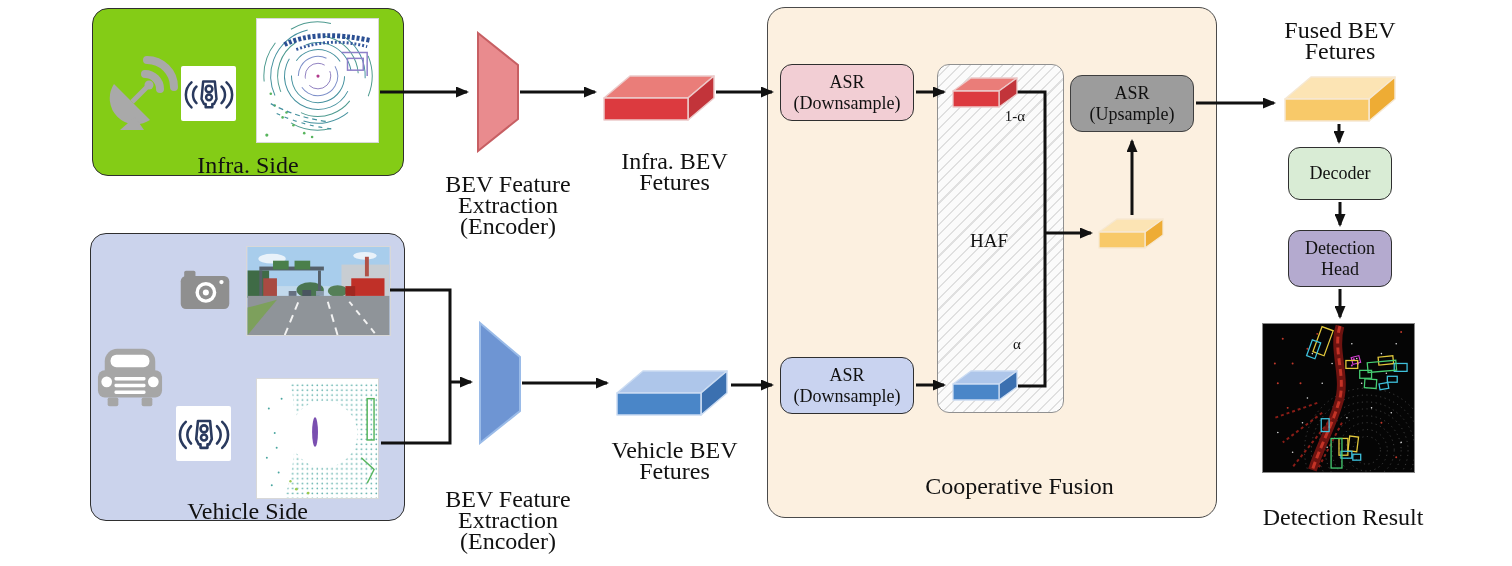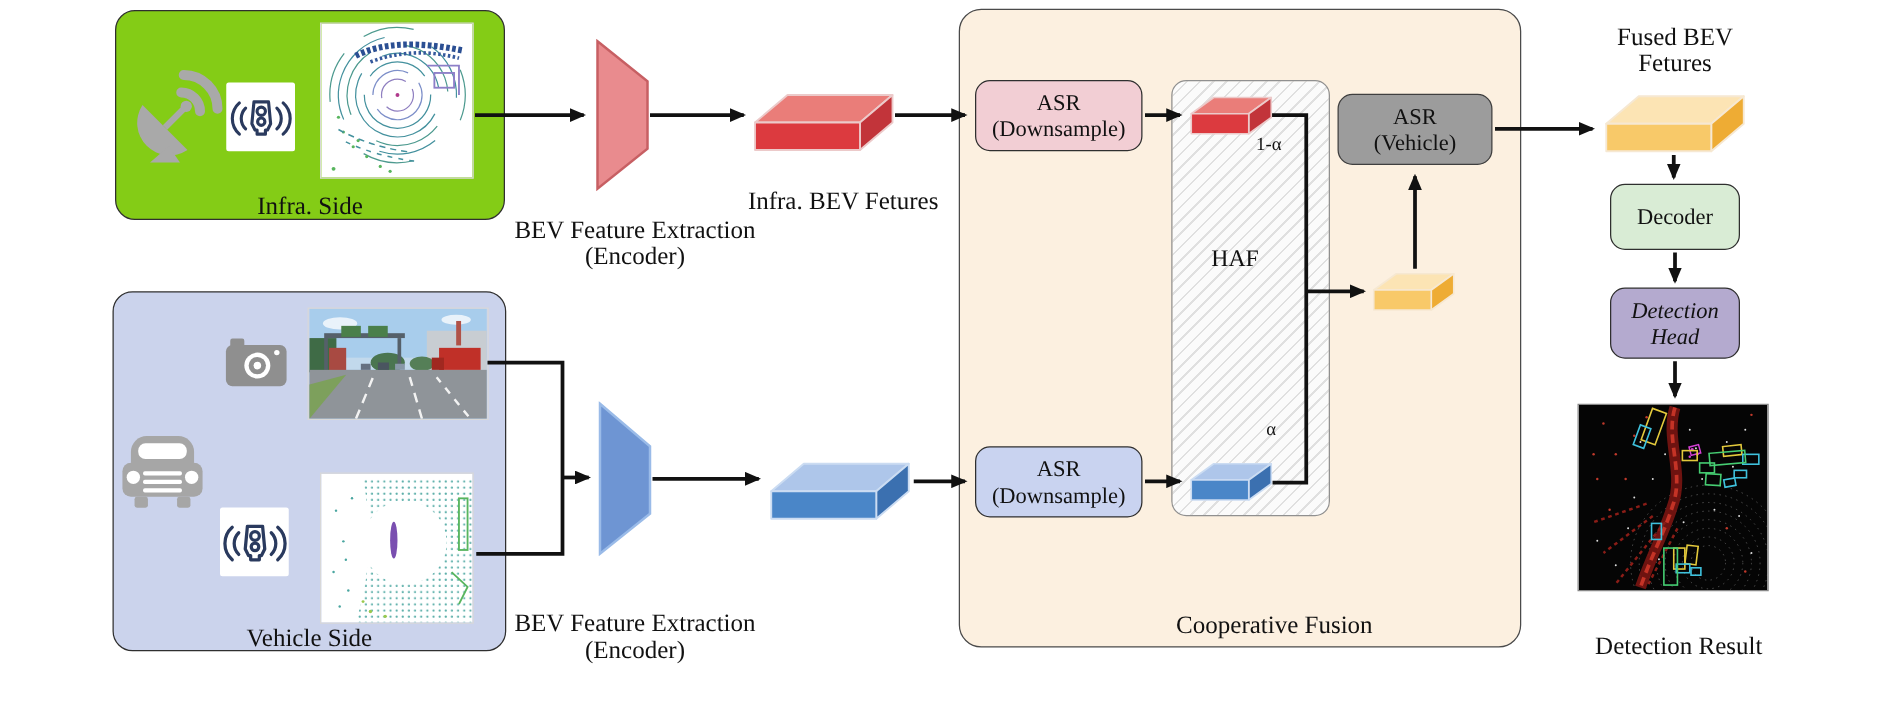--- a/index.html
+++ b/index.html
@@ -13,27 +13,27 @@
   .haf{position:absolute;left:937px;top:64px;width:127px;height:349px;box-sizing:border-box;
        border:1.4px solid #909090;border-radius:12px;
        background:repeating-linear-gradient(135deg,#e0e0e0 0 1.5px,#fbfbfb 1.5px 7.5px);}
   .node{position:absolute;display:flex;flex-direction:column;align-items:center;justify-content:center;
         border:1.6px solid #2f2f2f;border-radius:12px;box-sizing:border-box;
         font-size:18px;line-height:21px;text-align:center;}
   .asr-infra{left:780px;top:64px;width:134px;height:57px;background:#F2CED4;}
   .asr-vehicle{left:780px;top:357px;width:134px;height:57px;background:#C9D3F0;}
   .asr-up{left:1070px;top:75px;width:124px;height:57px;background:#9C9C9C;border-color:#3f3f3f;}
   .decoder{left:1288px;top:147px;width:104px;height:53px;background:#D9ECD5;}
-  .dethead{left:1288px;top:230px;width:104px;height:57px;background:#B4AACF;font-style:italic;}
-  .cap{position:absolute;font-size:20px;line-height:21px;text-align:center;color:#111;}
+  .dethead{left:1288px;top:230px;width:104px;height:57px;background:#B4AACF;}
+  .cap{position:absolute;font-size:24px;line-height:21px;text-align:center;color:#111;}
   .cap-sm{font-size:15px;font-weight:normal;}
   .sensor-tile{position:absolute;background:#fff;border-radius:2px;display:flex;align-items:center;justify-content:center;}
   .imgframe{position:absolute;border:1px solid #d8d8d8;box-sizing:border-box;}
   .detframe{border:1px solid #888;}
-  .haf-label{position:absolute;left:0;top:132px;width:100px;text-align:center;font-size:19px;}
+  .haf-label{position:absolute;left:0;top:165px;width:100px;text-align:left;font-size:19px;padding-left:32px;}
 </style>
 </head>
 <body>
 
 <div id="canvas">
 
   <div class="panel panel-infra">
     <svg class="abs" style="left:14px;top:44px" width="72" height="80" viewBox="0 0 72 80">
       <g stroke="#A9A9A9" stroke-width="8" fill="none" stroke-linecap="round">
         <path d="M40 7 A27 27 0 0 1 67 34"></path>
@@ -183,21 +183,21 @@
           <circle cx="34" cy="104" r="1.2"></circle>
       </g>
     </svg>
     <div class="cap" style="left:0;top:267px;width:100%">Vehicle Side</div>
   </div>
 
   <div class="panel panel-fusion"></div>
   <div class="haf">
     <div class="haf-label">HAF</div>
   </div>
-  <div class="cap" style="left:917px;top:490px;width:205px">Cooperative Fusion</div>
+  <div class="cap" style="left:917px;top:476px;width:205px">Cooperative Fusion</div>
 
   <svg class="abs" style="left:0;top:0" width="1512" height="566" viewBox="0 0 1512 566">
     <defs>
       <marker id="arw" markerUnits="userSpaceOnUse" markerWidth="13" markerHeight="11" refX="11" refY="5.5" orient="auto">
         <path d="M0 0 L13 5.5 L0 11 Z" fill="#111"></path>
       </marker>
     </defs>
     <g stroke="#111" stroke-width="3" fill="none">
       <path d="M380 92 H467" marker-end="url(#arw)"></path>
       <path d="M520 92 H595" marker-end="url(#arw)"></path>
@@ -243,32 +243,33 @@
   </svg>
   <div class="cap" style="left:587px;top:151px;width:175px">Infra. BEV Fetures</div>
 
   <svg class="abs" style="left:615px;top:367px" width="114" height="50" viewBox="0 0 114 50">
     <g stroke="#CBDCF2" stroke-width="1.5" stroke-linejoin="round">
       <polygon points="2,26 28,4 112,4 86,26" fill="#AEC6EA"></polygon>
       <polygon points="86,26 112,4 112,26 86,48" fill="#3B70B0"></polygon>
       <rect x="2" y="26" width="84" height="22" fill="#4A86C8"></rect>
     </g>
   </svg>
+  <div class="cap" style="left:587px;top:440px;width:175px">Vehicle BEV Fetures</div>
 
   <div class="node asr-infra">
     <div>ASR</div>
     <div>(Downsample)</div>
   </div>
   <div class="node asr-vehicle">
     <div>ASR</div>
     <div>(Downsample)</div>
   </div>
   <div class="node asr-up">
     <div>ASR</div>
-    <div>(Vehicle)</div>
+    <div>(Upsample)</div>
   </div>
 
   <svg class="abs" style="left:951px;top:75px" width="72" height="36" viewBox="0 0 72 36">
     <g stroke="#ECCACA" stroke-width="1.3" stroke-linejoin="round">
       <polygon points="2,16 20,3 66,3 48,16" fill="#EA7D79"></polygon>
       <polygon points="48,16 66,3 66,19 48,32" fill="#C2343A"></polygon>
       <rect x="2" y="16" width="46" height="16" fill="#DC3A3F"></rect>
     </g>
   </svg>
   <div class="cap cap-sm" style="left:993px;top:106px;width:44px">1-α</div>

